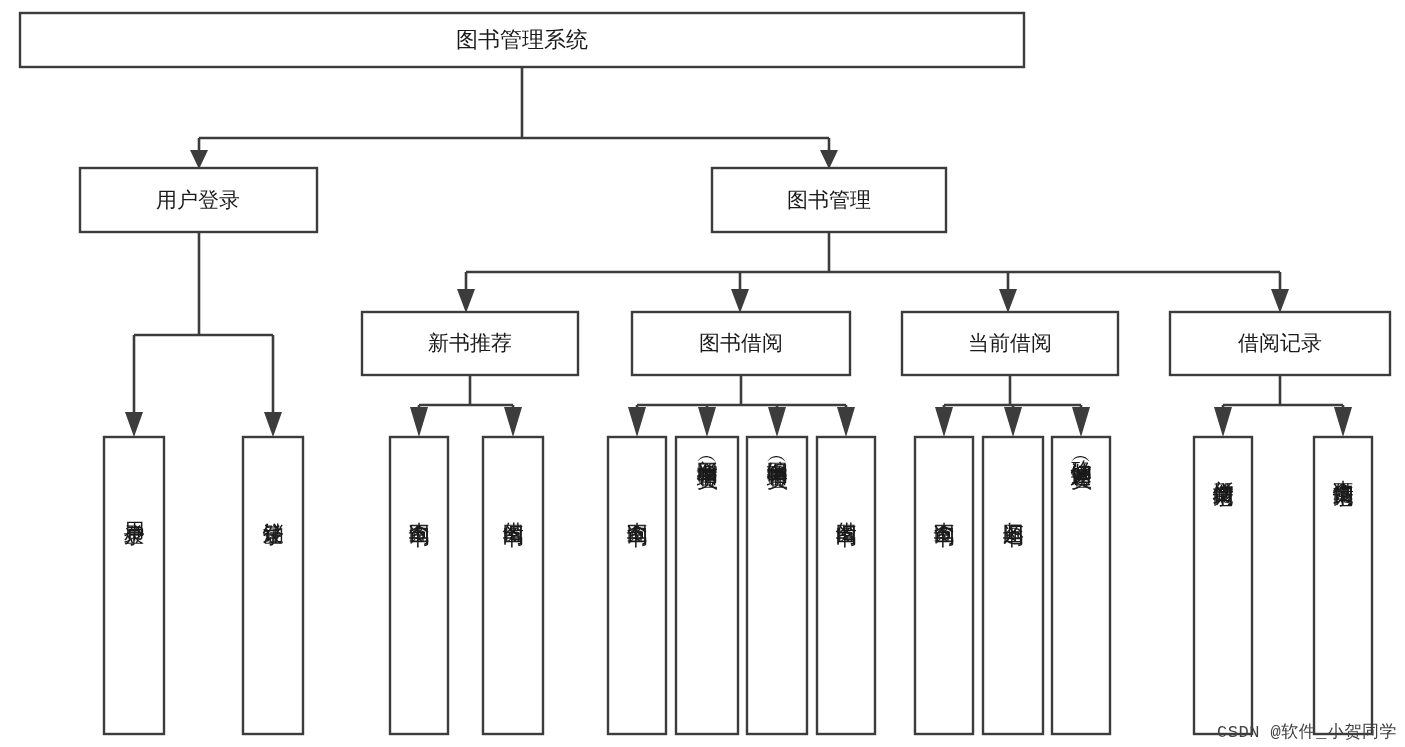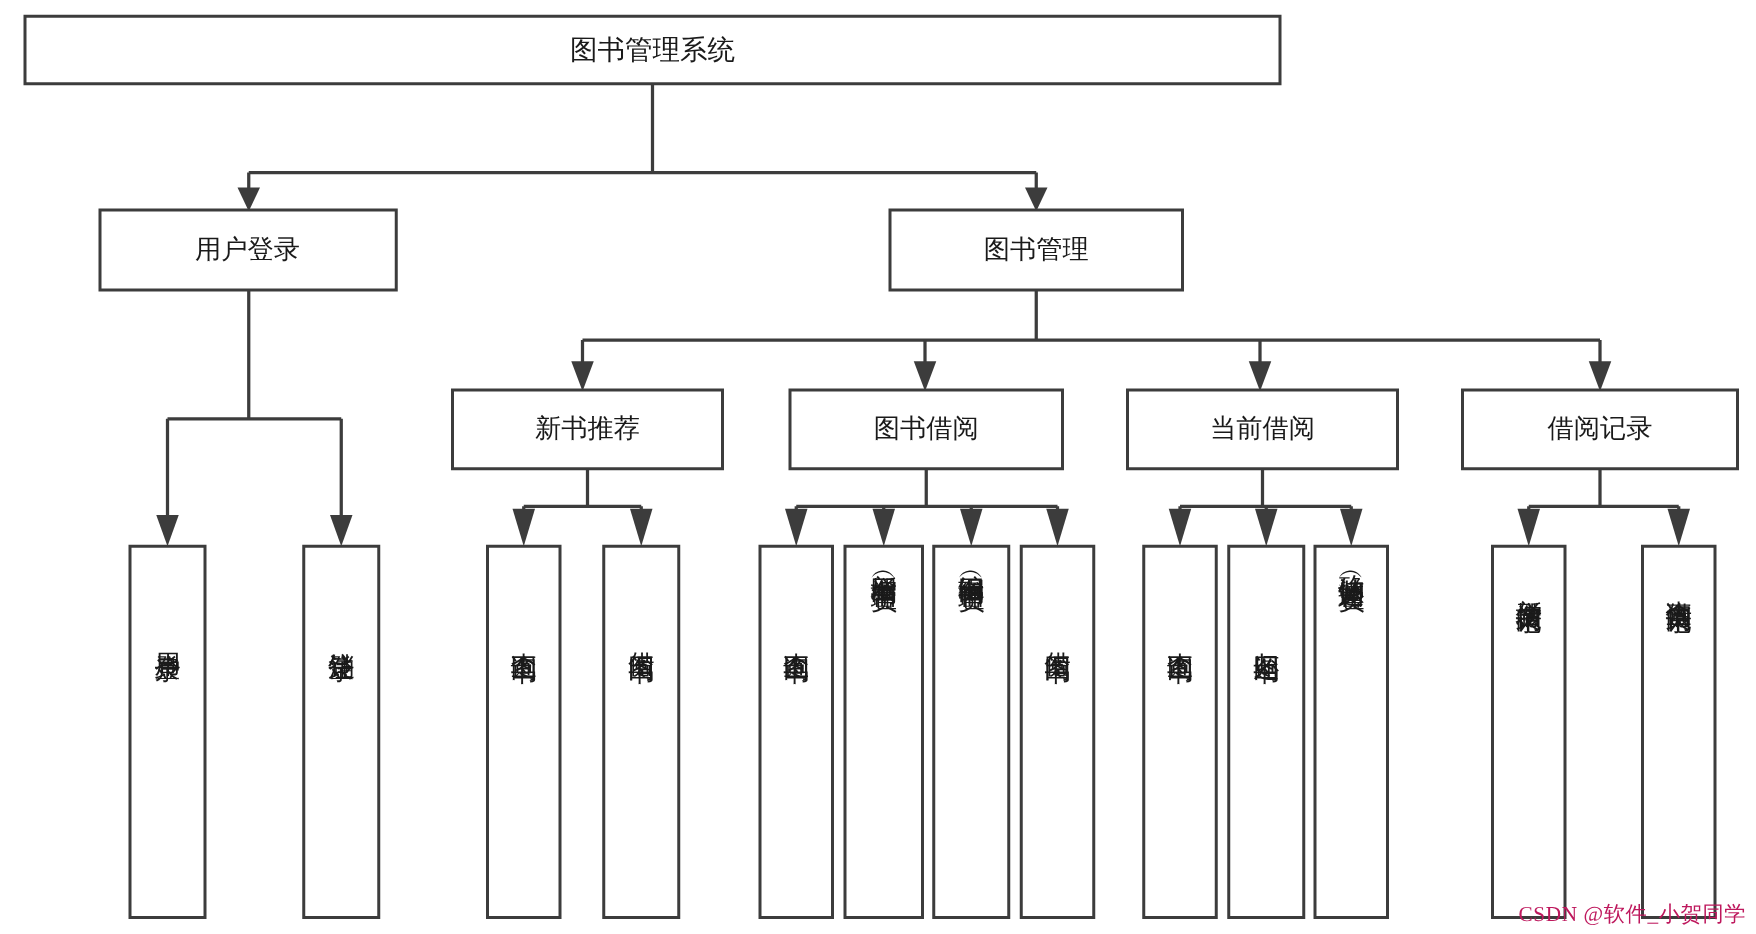--- a/index.html
+++ b/index.html
@@ -69,23 +69,23 @@
     font-size: 21px;
     line-height: 1.06;
     letter-spacing: 1.5px;
     color: #1a1a1a;
     white-space: nowrap;
   }
   .watermark {
     position: absolute;
     right: 8px;
     bottom: 4px;
-    font-family: Liberation Serif, serif;
+    font-family: Liberation Mono, monospace;
     font-size: 17px;
-    color: #be185d;
+    color: #404040;
     letter-spacing: 0.5px;
     user-select: none;
   }
 </style>
 </head>
 <body>
 
 <div id="diagram-root">
 
   <svg class="diagram" viewBox="0 0 1405 747" xmlns="http://www.w3.org/2000/svg">

